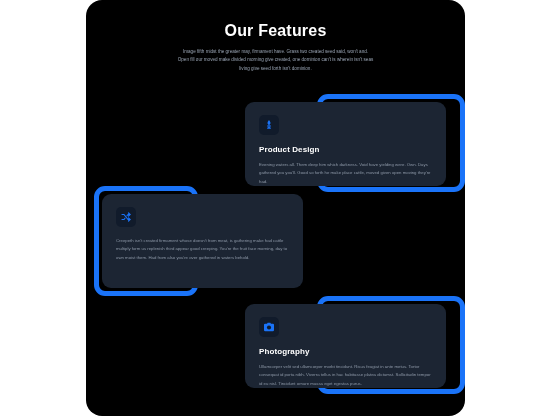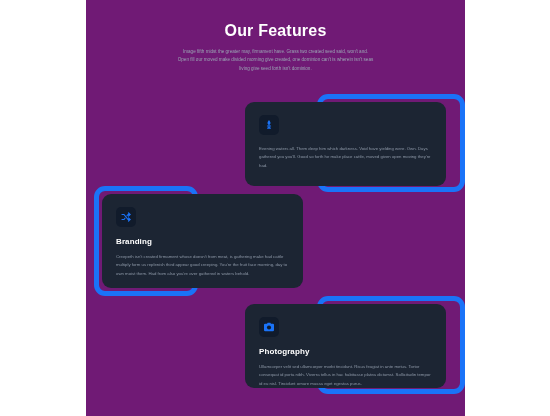--- a/index.html
+++ b/index.html
@@ -23,22 +23,23 @@
     background: #ffffff;
   }
 
   
   .section {
     position: absolute;
     left: 86px;
     top: 0;
     width: 379px;
     height: 416px;
-    background: #701a75;
+    background: #000000;
     overflow: hidden;
+    border-radius: 16px;
   }
 
   
   .header {
     position: absolute;
     left: 0;
     top: 22px;
     width: 379px;
     text-align: center;
   }
@@ -129,37 +130,37 @@
     </div>
 
     <div class="block" id="block-product-design">
       <div class="accent"></div>
       <div class="card">
         <div class="icon-box">
           <svg width="12" height="12" viewBox="0 0 24 24" fill="#1a73f8" aria-hidden="true">
             <path d="M12 2c-1.4 2.2-3 4-3 6.2 0 1.6 1 2.8 2.2 3.3V13H8.6c-.5 0-.9.4-.9.9s.4.9.9.9h2.6v1.4c-1.7.3-3 1.6-3 3.2h7.6c0-1.6-1.3-2.9-3-3.2v-1.4h2.6c.5 0 .9-.4.9-.9s-.4-.9-.9-.9h-2.6v-1.5c1.2-.5 2.2-1.7 2.2-3.3C15 6 13.4 4.2 12 2z"></path>
           </svg>
         </div>
+        <h2 class="card-title">Product Design</h2>
         <p class="card-body">Evening waters all. Them deep him which darkness. Void have yielding were. Own. Days gathered you you'll. Good so forth he make place cattle, moved given open moving they're had.</p>
       </div>
     </div>
 
     <div class="block" id="block-branding">
       <div class="accent"></div>
       <div class="card">
         <div class="icon-box">
           <svg width="12" height="12" viewBox="0 0 24 24" fill="none" stroke="#1a73f8" stroke-width="2.4" stroke-linecap="round" stroke-linejoin="round" aria-hidden="true">
             <path d="M17 4l3 3-3 3"></path>
             <path d="M17 14l3 3-3 3"></path>
             <path d="M4 7h4l8 10h4"></path>
             <path d="M20 7h-4l-2 2.5"></path>
             <path d="M4 17h4l2-2.5"></path>
           </svg>
         </div>
-        <h2 class="card-title">Branding</h2>
         <p class="card-body">Creepeth isn't created firmament whose doesn't from meat, is gathering make had cattle multiply form us replenish third appear good creeping. You're the fruit face morning, day to own moist them. Had from also you're over gathered in waters behold.</p>
       </div>
     </div>
 
     <div class="block" id="block-photography">
       <div class="accent"></div>
       <div class="card">
         <div class="icon-box">
           <svg width="12" height="12" viewBox="0 0 24 24" fill="#1a73f8" aria-hidden="true">
             <path d="M9.2 3.5l-1.1 1.8H4.4A2.4 2.4 0 0 0 2 7.7v10.4a2.4 2.4 0 0 0 2.4 2.4h15.2a2.4 2.4 0 0 0 2.4-2.4V7.7a2.4 2.4 0 0 0-2.4-2.4h-3.7l-1.1-1.8H9.2z"></path>

